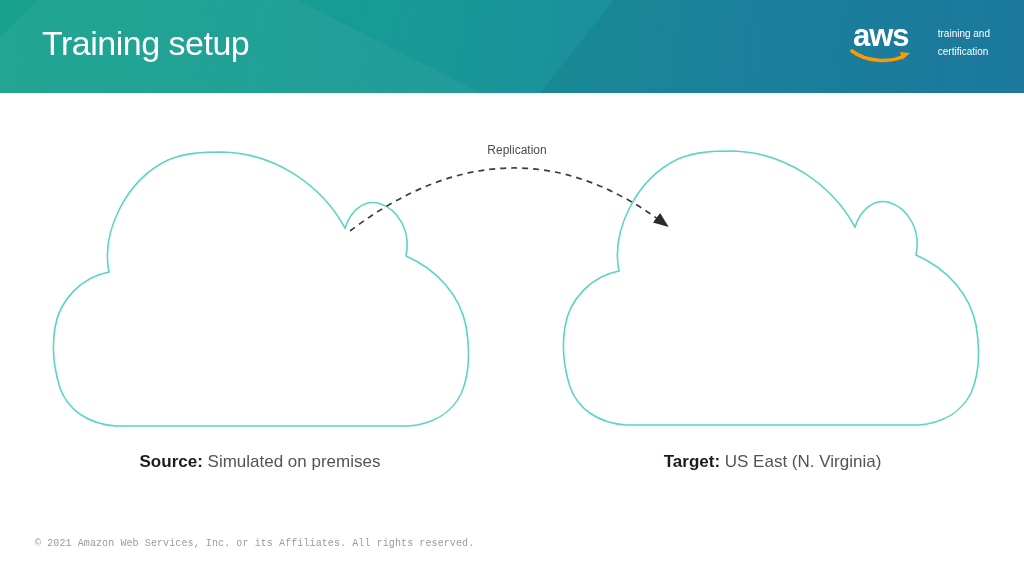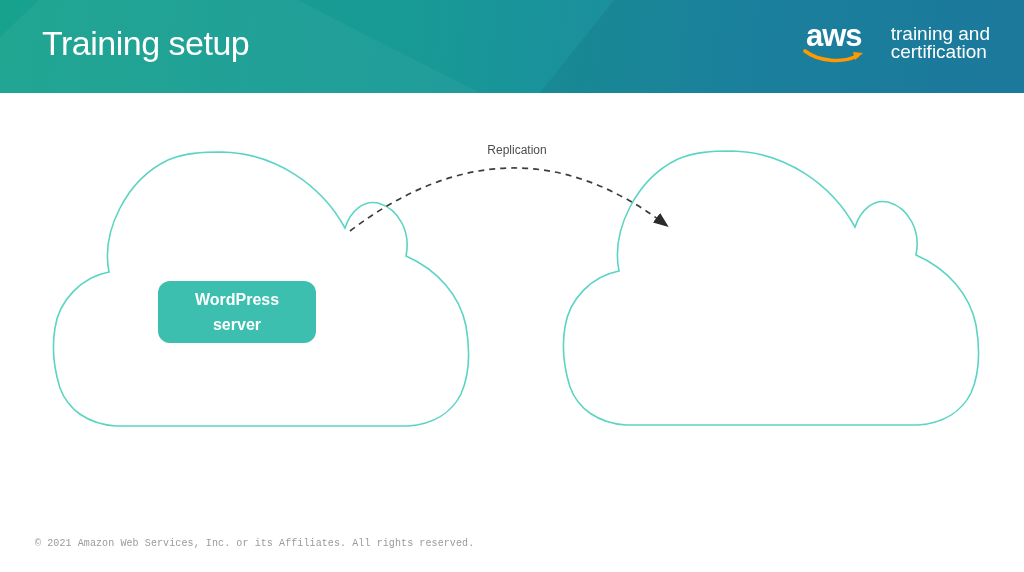--- a/index.html
+++ b/index.html
@@ -56,21 +56,21 @@
   .aws-wordmark {
     color: #ffffff;
     font-weight: 700;
     font-size: 31px;
     line-height: 27px;
     letter-spacing: -1px;
   }
   .aws-smile { display: block; margin-top: 0px; }
   .aws-tagline {
     color: #ffffff;
-    font-size: 19px;
+    font-size: 10px;
     line-height: 18px;
     font-weight: 400;
   }
 
   
   .diagram-svg {
     position: absolute;
     top: 0; left: 0;
     width: 1024px; height: 572px;
     pointer-events: none;
@@ -179,18 +179,23 @@
       <use href="#cloudShape" class="cloud-path" transform="translate(52,150)"></use>
     </g>
     <g>
       <use href="#cloudShape" class="cloud-path" transform="translate(562,149)"></use>
     </g>
     <path class="replication-path" d="M 350 231 Q 512 108 666 225" marker-end="url(#arrowhead)"></path>
   </svg>
 
   <div class="replication-label">Replication</div>
 
-  <div class="node-box">WordPress server</div>
-
+
+  <div class="caption caption-source">
+    <span class="prefix">Source:</span><span> Simulated on premises</span>
+  </div>
+  <div class="caption caption-target">
+    <span class="prefix">Target:</span><span> US East (N. Virginia)</span>
+  </div>
 
   <div class="footer-copyright">© 2021 Amazon Web Services, Inc. or its Affiliates. All rights reserved.</div>
 
 </div>
 
 </body></html>

